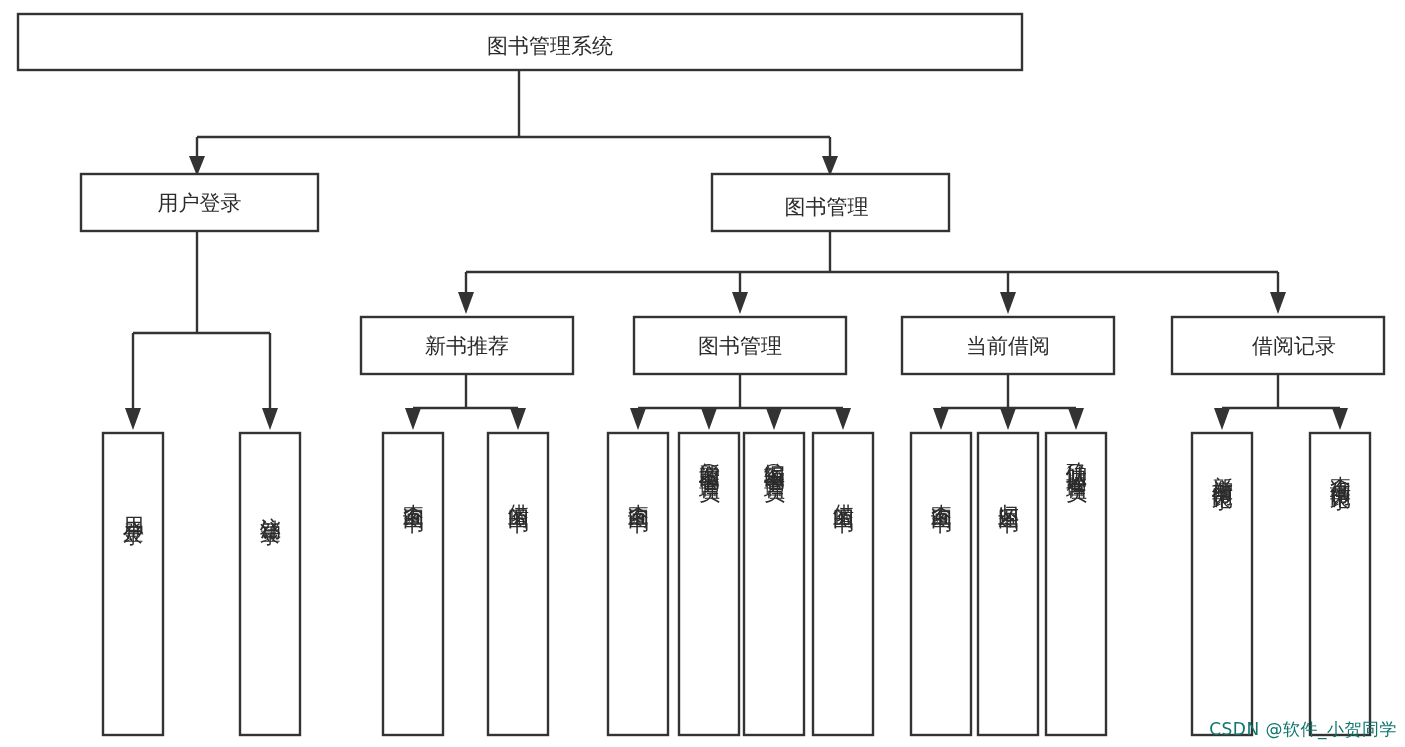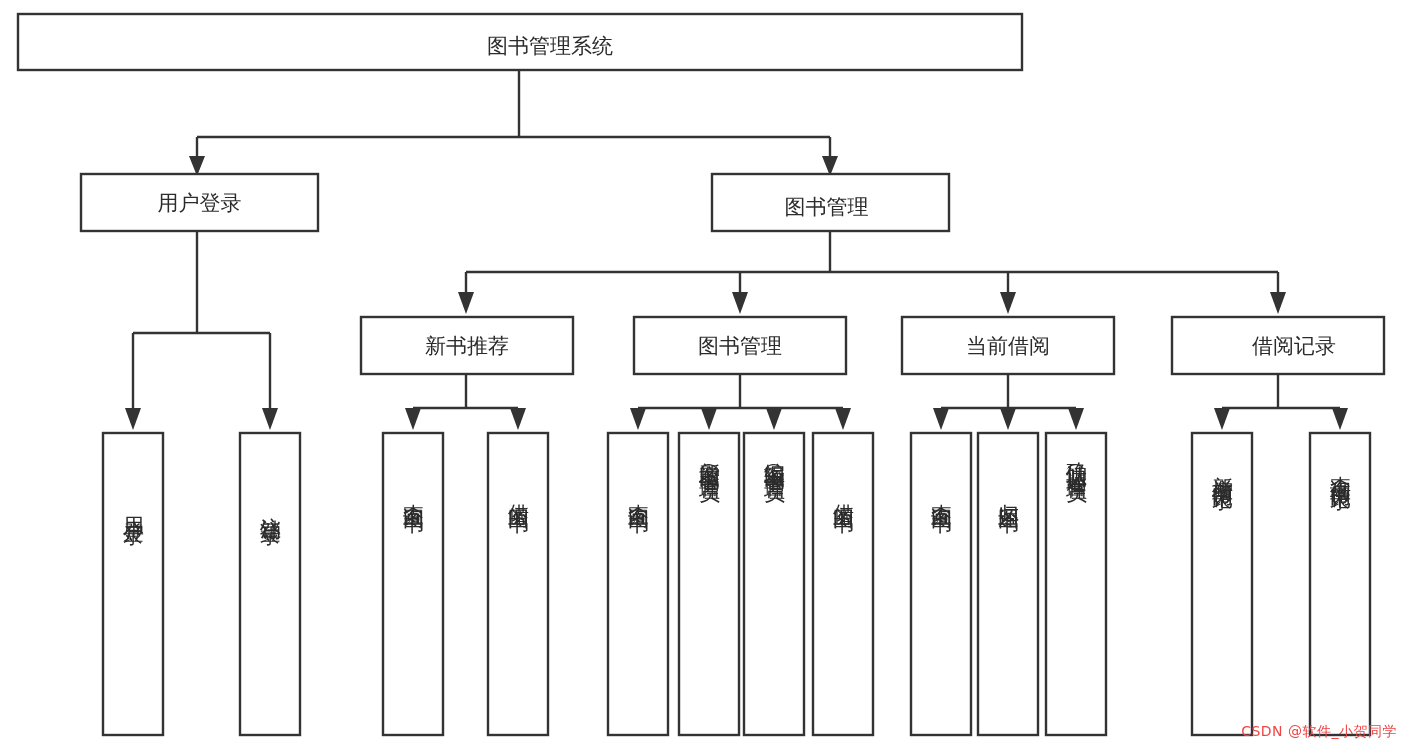--- a/index.html
+++ b/index.html
@@ -69,22 +69,22 @@
     font-family: "DejaVu Sans", "Liberation Sans", sans-serif;
     font-size: 21px;
     color: #2b2b2b;
     white-space: nowrap;
   }
   #watermark {
     position: absolute;
     right: 8px;
     bottom: 6px;
     font-family: "DejaVu Sans", "Liberation Sans", sans-serif;
-    font-size: 14px;
-    color: #ef4444;
+    font-size: 17px;
+    color: #0f766e;
     letter-spacing: 0.5px;
     white-space: nowrap;
   }
 </style>
 </head>
 <body>
 
 <div id="diagram-root">
 
   <svg class="flow" viewBox="0 0 1405 747">

